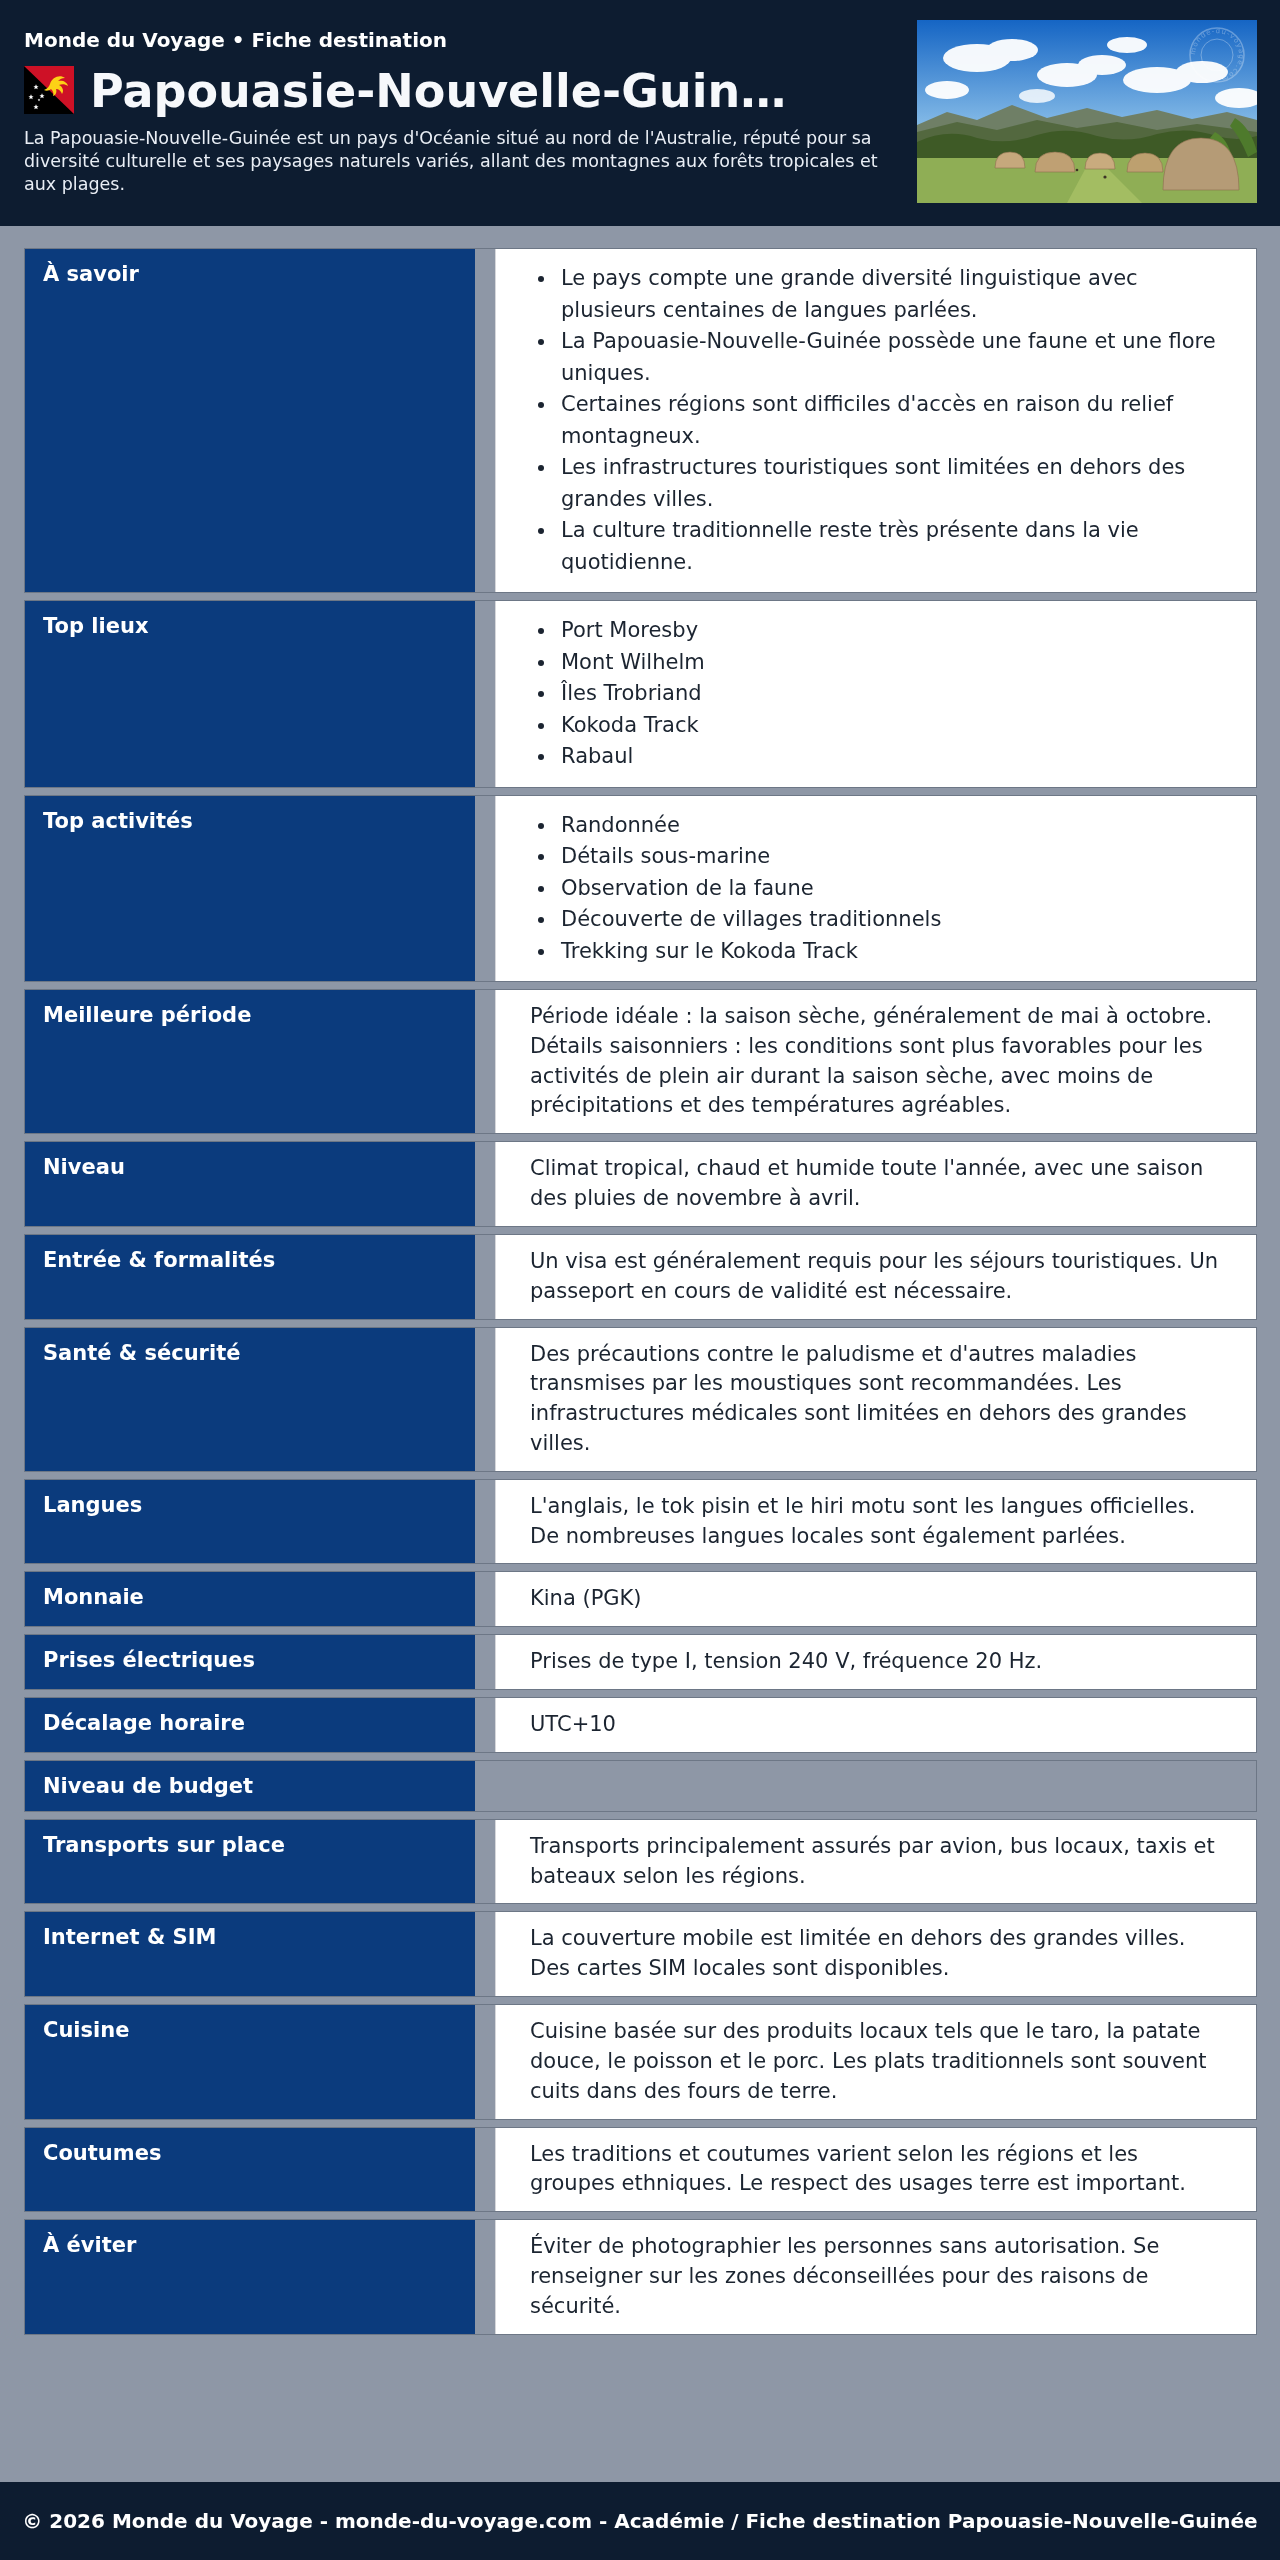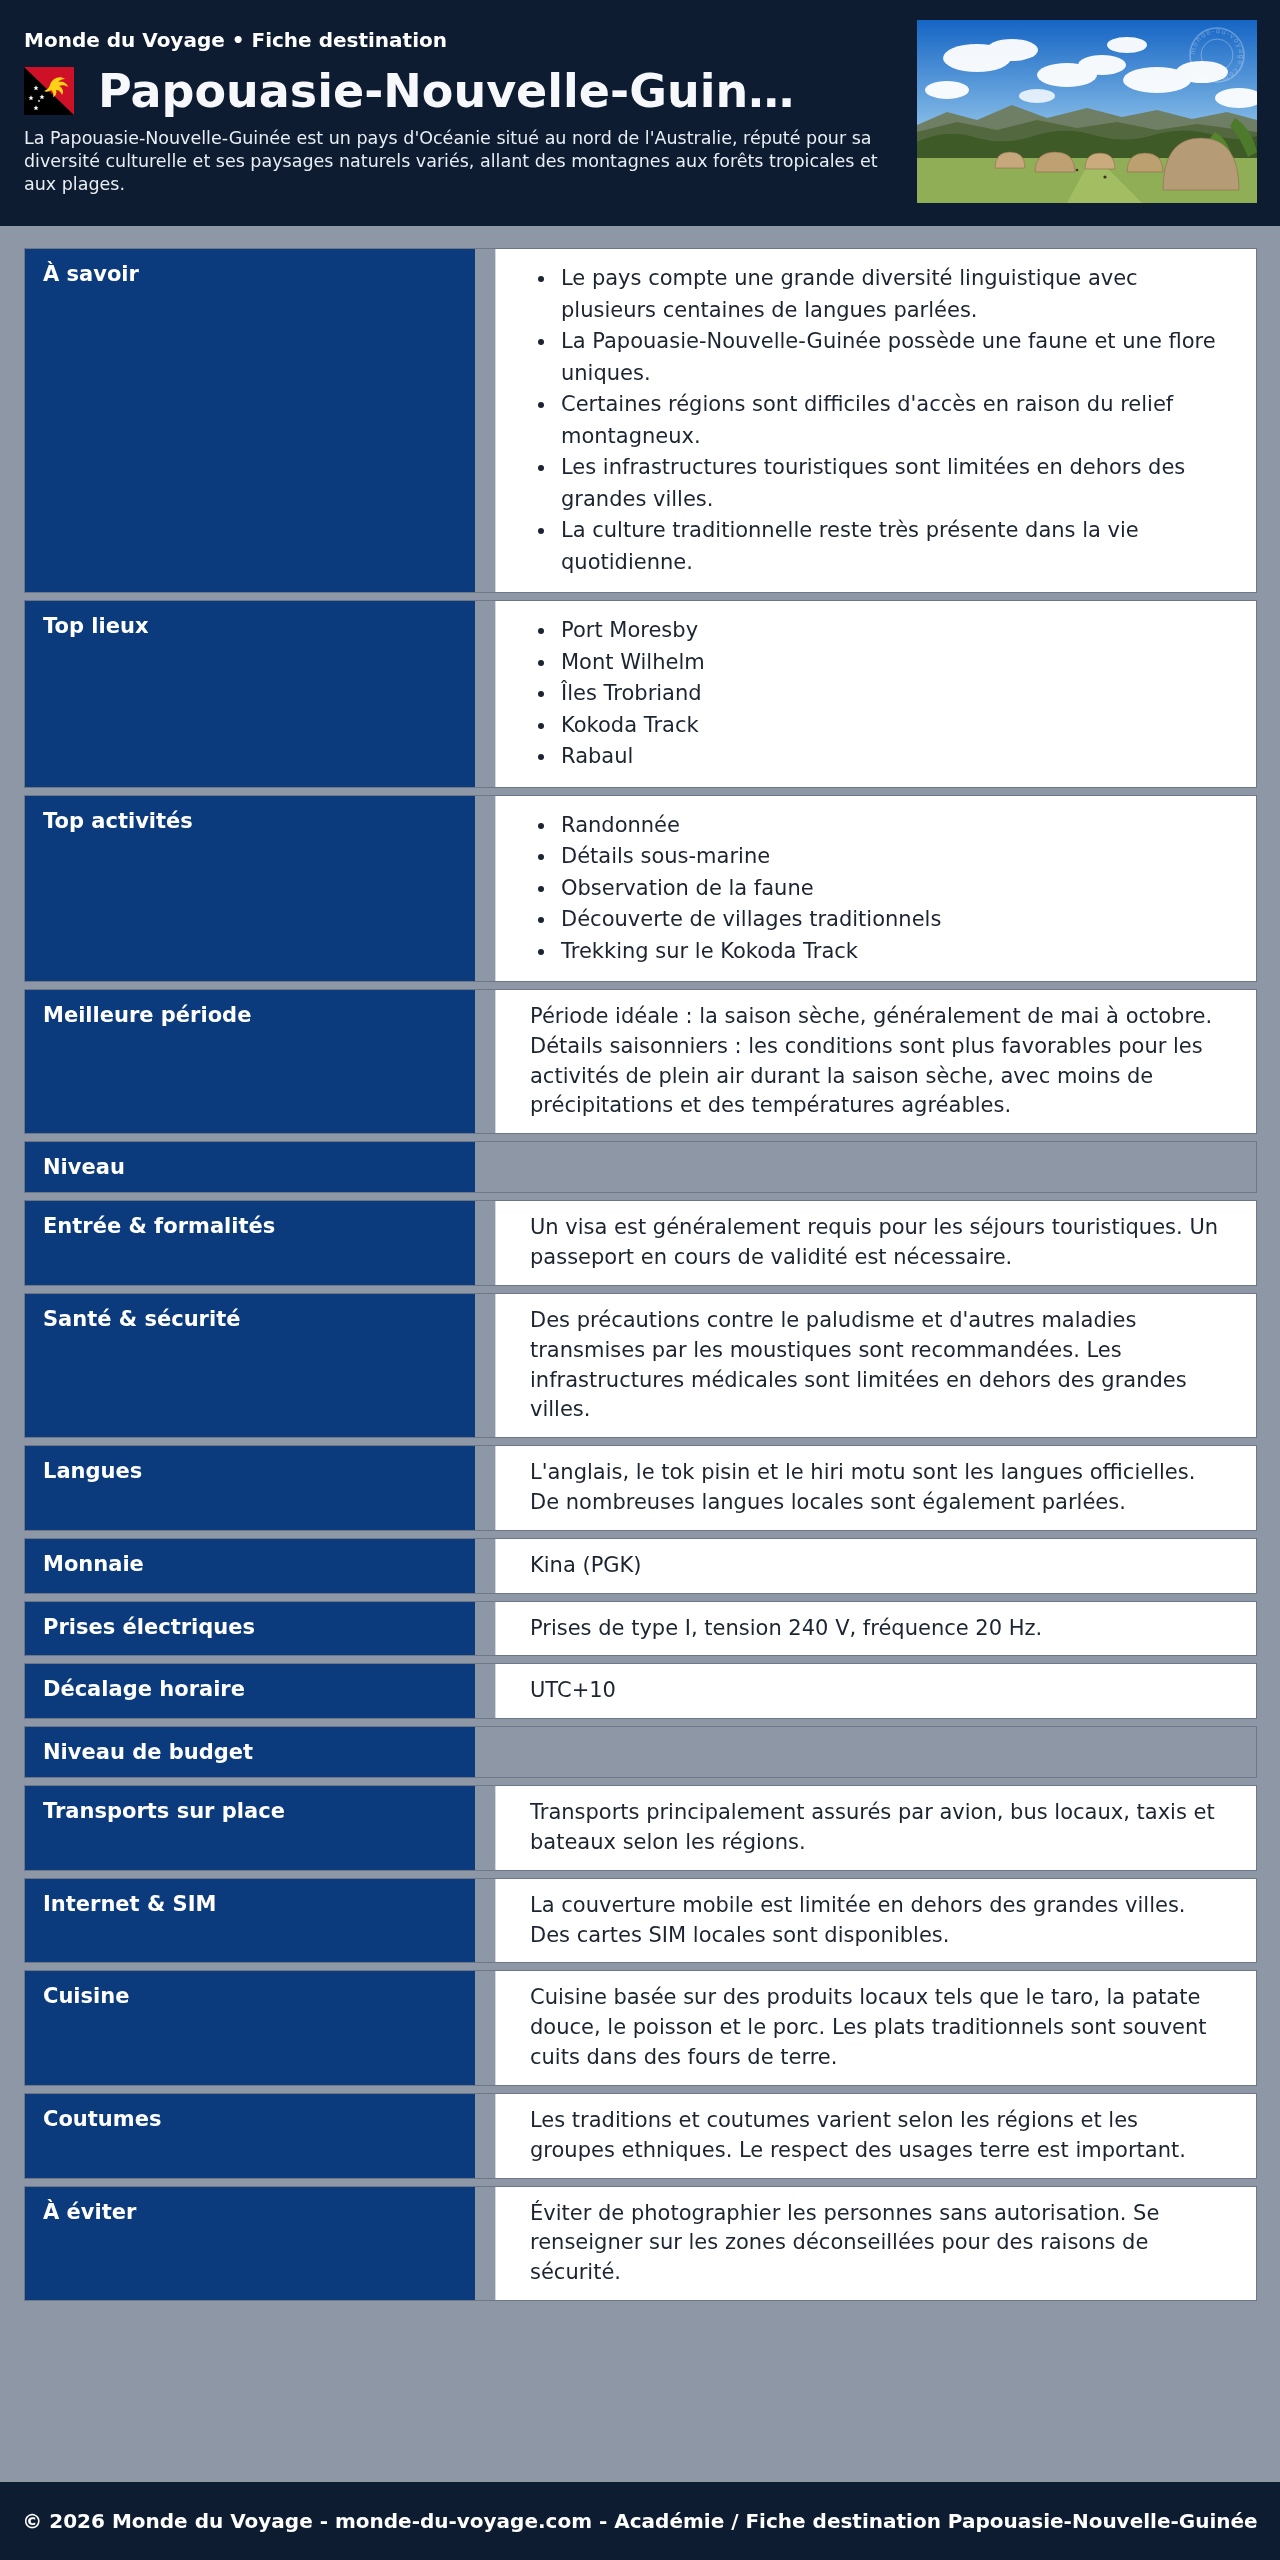--- a/index.html
+++ b/index.html
@@ -24,22 +24,22 @@
     min-height: 172px;
   }
   .topline {
     color: #ffffff;
     font-weight: bold;
     font-size: 20px;
     margin: 0 0 14px 0;
   }
   .title-row {
     display: flex;
-    align-items: center;
-    gap: 24px;
+    align-items: flex-start;
+    gap: 16px;
     margin: 0 0 10px 0;
   }
   .flag { flex: 0 0 auto; display: block; }
   h1.page-title {
     margin: 0;
     color: #f6f8fb;
     font-size: 46px;
     font-weight: bold;
     line-height: 1.1;
     max-width: 820px;
@@ -233,20 +233,21 @@
     <section class="row">
       <div class="cell-label">Meilleure période</div>
       <div class="cell-content">
             <div>Période idéale : la saison sèche, généralement de mai à octobre.</div>
             <div>Détails saisonniers : les conditions sont plus favorables pour les activités de plein air durant la saison sèche, avec moins de précipitations et des températures agréables.</div>
           </div>
     </section>
 
     <section class="row">
       <div class="cell-label">Niveau</div>
+      <div class="cell-content">Climat tropical, chaud et humide toute l'année, avec une saison des pluies de novembre à avril.</div>
     </section>
 
     <section class="row">
       <div class="cell-label">Entrée &amp; formalités</div>
       <div class="cell-content">Un visa est généralement requis pour les séjours touristiques. Un passeport en cours de validité est nécessaire.</div>
     </section>
 
     <section class="row">
       <div class="cell-label">Santé &amp; sécurité</div>
       <div class="cell-content">Des précautions contre le paludisme et d'autres maladies transmises par les moustiques sont recommandées. Les infrastructures médicales sont limitées en dehors des grandes villes.</div>

